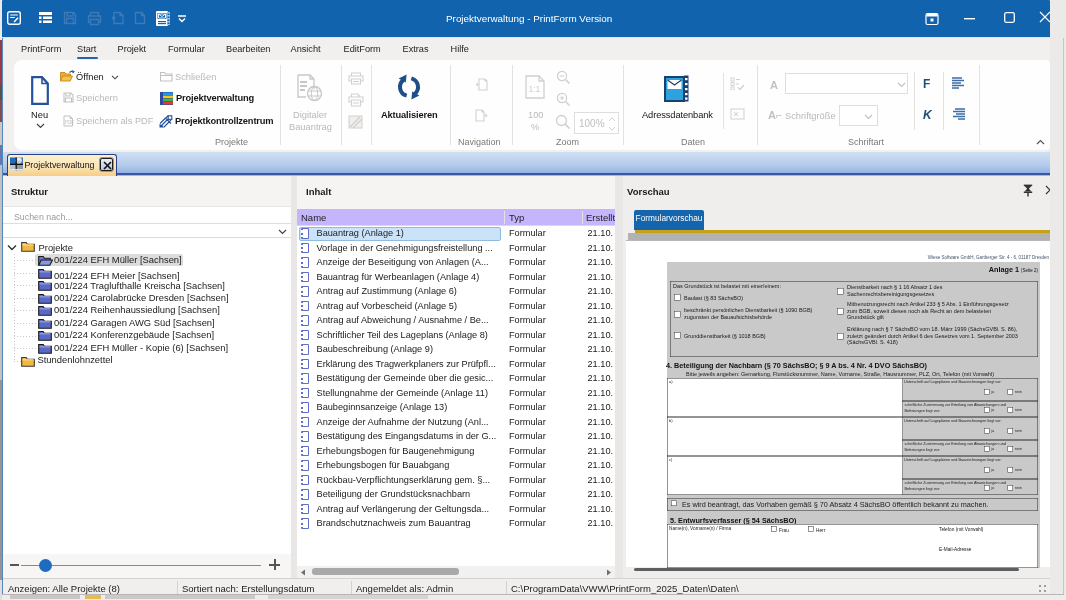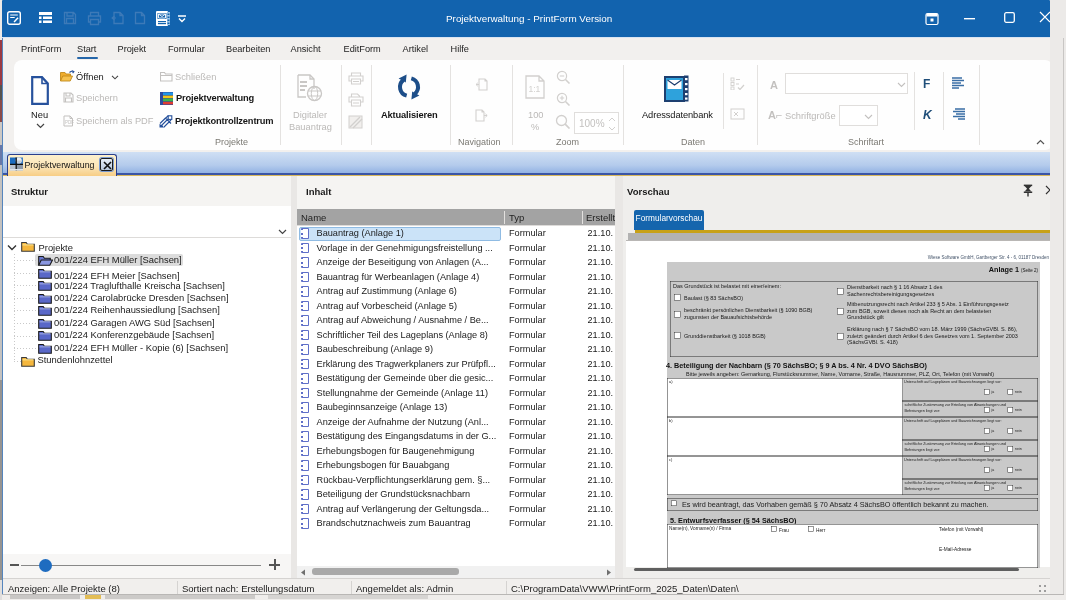--- a/index.html
+++ b/index.html
@@ -163,21 +163,21 @@
   <div id="titlebar2"></div>
 
   <div id="menubar">
     <span style="left:19px">PrintForm</span>
     <span style="left:75px">Start</span>
     <span style="left:115.5px">Projekt</span>
     <span style="left:166px">Formular</span>
     <span style="left:224px">Bearbeiten</span>
     <span style="left:288.5px">Ansicht</span>
     <span style="left:341.5px">EditForm</span>
-    <span style="left:400.5px">Artikel</span>
+    <span style="left:400.5px">Extras</span>
     <span style="left:448.5px">Hilfe</span>
     <div id="startul"></div>
   </div>
 
   <div id="ribbonzone">
     <div id="ribbonpanel">
       <div class="rsep" style="left:265.5px"></div>
       <div class="rsep" style="left:327px"></div>
       <div class="rsep" style="left:357px"></div>
       <div class="rsep" style="left:436px"></div>
@@ -388,20 +388,23 @@
             <path d="M1 1l7 7M8 1L1 8" stroke="#111" stroke-width="1.6"></path>
           </svg>
       </div>
     </div>
   </div>
 
   <div id="main">
     <div id="pleft" class="panel">
       <div class="abs" style="left:0;top:0;width:100%;height:30px;background:#f5f4f2"></div>
       <div class="ptitle" style="left:8px">Struktur</div>
+      <div id="searchbox">
+          <span>Suchen nach...</span>
+        </div>
       <div id="combobox">
         <svg class="abs" style="left:275px;top:4px" width="9" height="6" viewBox="0 0 9 6">
             <path d="M1 1l3.5 3.5L8 1" fill="none" stroke="#444" stroke-width="1.2"></path>
           </svg>
       </div>
 
       <div id="tree">
           <div class="abs" style="left:10.5px;top:78px;width:1px;height:107px;background-image:linear-gradient(#c9c9c9 1px, transparent 1px);background-size:1px 3px;"></div>
           <svg class="abs" style="left:4px;top:68px" width="10" height="7" viewBox="0 0 10 7">
             <path d="M1 1.5l4 4 4-4" fill="none" stroke="#333" stroke-width="1.4"></path>
@@ -473,21 +476,21 @@
         <div class="abs" style="left:18px;top:10.5px;width:240px;height:1.4px;background:#888"></div>
         <div class="abs" style="left:36px;top:4.5px;width:13px;height:13px;border-radius:50%;background:#1e6cc0"></div>
         <div class="abs" style="left:266px;top:10px;width:11px;height:1.6px;background:#555"></div>
         <div class="abs" style="left:271px;top:5px;width:1.6px;height:11px;background:#555"></div>
       </div>
     </div>
 
     <div id="pmid" class="panel">
       <div class="abs" style="left:0;top:0;width:100%;height:33px;background:#f5f4f2"></div>
       <div class="ptitle" style="left:9.5px">Inhalt</div>
-      <div class="abs" style="left:0;top:33px;width:100%;height:16.5px;background:#a3a3a3;border-bottom:1px solid #dddbd9">
+      <div class="abs" style="left:0;top:33px;width:100%;height:16.5px;background:#c4b5fd;border-bottom:1px solid #dddbd9">
         <div class="mhdr" style="left:4.5px;top:3px">Name</div>
         <div class="mhdr" style="left:212.5px;top:3px">Typ</div>
         <div class="mhdr" style="left:289.5px;top:3px">Erstellt</div>
         <div class="abs" style="left:207.5px;top:2px;width:1px;height:13px;background:#e3e1df"></div>
         <div class="abs" style="left:285.5px;top:2px;width:1px;height:13px;background:#e3e1df"></div>
       </div>
       <div id="list">
           <div class="lrow" style="top:50.5px">
             <div class="abs" style="left:2.5px;top:0;width:202px;height:14px;background:#cbe3f8;border:1px solid #8fbbe3;border-radius:2px"></div>
             <div class="ficon"></div>

